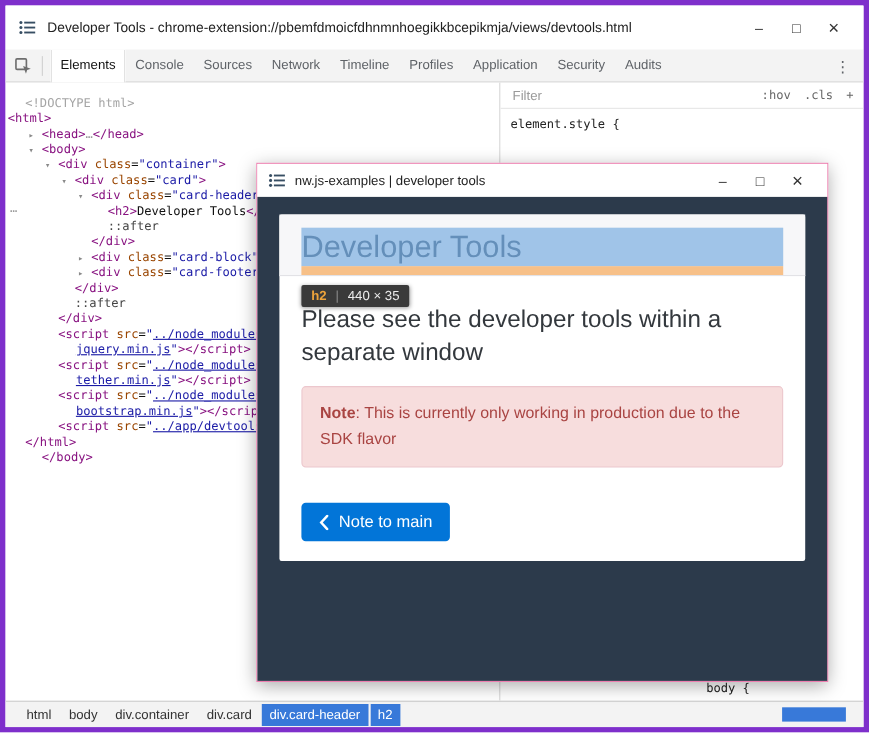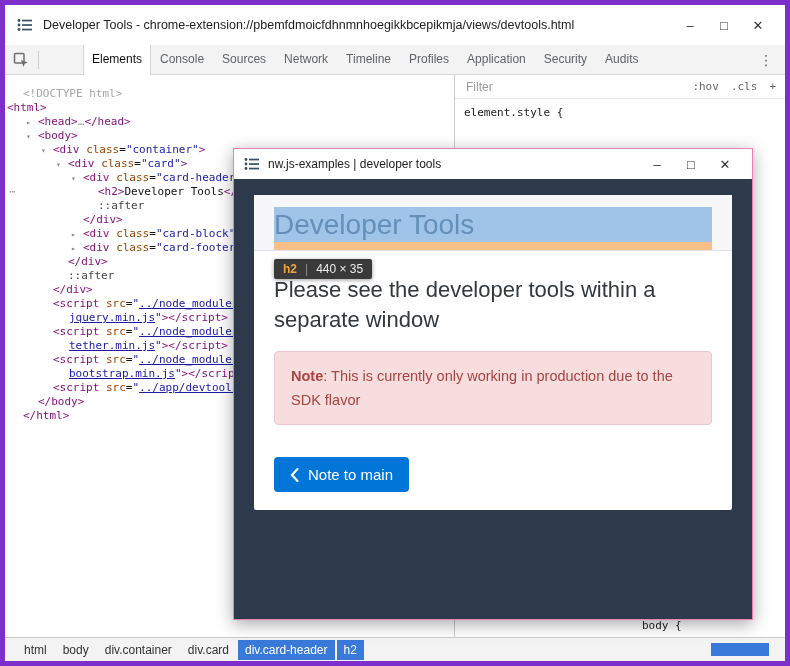--- a/index.html
+++ b/index.html
@@ -8,21 +8,21 @@
   
   .dtwin{position:absolute;inset:0;background:#fff;}
   .titlebar{position:relative;height:40px;display:flex;align-items:center;padding:0 12px;background:#fff;}
   .list-ico{width:16px;height:14px;display:inline-block;}
   .title-text{margin-left:10px;font-size:12.5px;color:#222;white-space:nowrap;}
   .win-controls{position:absolute;right:10px;top:0;height:100%;display:flex;align-items:center;}
   .wc{width:34px;text-align:center;font-size:13px;color:#333;cursor:default;}
   .toolbar{position:relative;height:30px;background:#f3f3f3;border-bottom:1px solid #d6d6d6;display:flex;align-items:center;padding:0 8px;}
   .inspect-ico{color:#6e6e6e;display:inline-flex;width:18px;}
   .vsep{width:1px;height:18px;background:#d0d0d0;margin:0 7px;}
-  .tabs{display:flex;height:30px;margin-left:37px;}
+  .tabs{display:flex;height:30px;}
   .tab{padding:0 9px;font-size:12px;color:#5f6368;line-height:29px;white-space:nowrap;}
   .tab.sel{color:#111;background:#fff;box-shadow:inset 1px 0 #d6d6d6,inset -1px 0 #d6d6d6;}
   .menu-dots{position:absolute;right:12px;font-size:14px;color:#5f6368;}
   .main{position:absolute;top:70px;left:0;right:0;bottom:24px;display:flex;overflow:hidden;}
   
   .elements{width:450px;border-right:1px solid #ccc;padding-top:12px;font-family:"DejaVu Sans Mono",monospace;font-size:11px;overflow:hidden;position:relative;background:#fff;}
   .trow{position:relative;height:14px;line-height:14px;white-space:pre;}
   .arrow{position:absolute;top:1px;font-size:8px;color:#8a8a8a;}
   .gutter{position:absolute;left:4px;color:#9a9a9a;}
   .tag{color:var(--tag,#881280);} .attr{color:var(--attr,#994500);}
@@ -133,22 +133,22 @@
           <div class="trow" style="padding-left: 63px;"><span class="tag">&lt;/div&gt;</span></div>
           <div class="trow" style="padding-left: 63px;"><span class="pseudo">::after</span></div>
           <div class="trow" style="padding-left: 48px;"><span class="tag">&lt;/div&gt;</span></div>
           <div class="trow" style="padding-left: 48px;"><span class="tag">&lt;script </span><span class="attr">src</span><span class="eq">=</span><span class="value">"</span><span class="link">../node_modules/</span></div>
           <div class="trow" style="padding-left: 64px;"><span class="link">jquery.min.js</span><span class="value">"</span><span class="tag">&gt;&lt;/script&gt;</span></div>
           <div class="trow" style="padding-left: 48px;"><span class="tag">&lt;script </span><span class="attr">src</span><span class="eq">=</span><span class="value">"</span><span class="link">../node_modules/</span></div>
           <div class="trow" style="padding-left: 64px;"><span class="link">tether.min.js</span><span class="value">"</span><span class="tag">&gt;&lt;/script&gt;</span></div>
           <div class="trow" style="padding-left: 48px;"><span class="tag">&lt;script </span><span class="attr">src</span><span class="eq">=</span><span class="value">"</span><span class="link">../node_modules/</span></div>
           <div class="trow" style="padding-left: 64px;"><span class="link">bootstrap.min.js</span><span class="value">"</span><span class="tag">&gt;&lt;/script&gt;</span></div>
           <div class="trow" style="padding-left: 48px;"><span class="tag">&lt;script </span><span class="attr">src</span><span class="eq">=</span><span class="value">"</span><span class="link">../app/devtools.js</span><span class="value">"</span><span class="tag">&gt;&lt;/script&gt;</span></div>
+          <div class="trow" style="padding-left: 18px;"><span class="tag">&lt;/html&gt;</span></div>
           <div class="trow" style="padding-left: 33px;"><span class="tag">&lt;/body&gt;</span></div>
-          <div class="trow" style="padding-left: 18px;"><span class="tag">&lt;/html&gt;</span></div>
         </div>
 
       <div class="styles">
         <div class="filter-row">
           <input class="filter-input" placeholder="Filter" style="">
           <span class="toggles" id="style-toggles">
               <span>:hov</span>
               <span>.cls</span>
               <span>+</span>
             </span>

